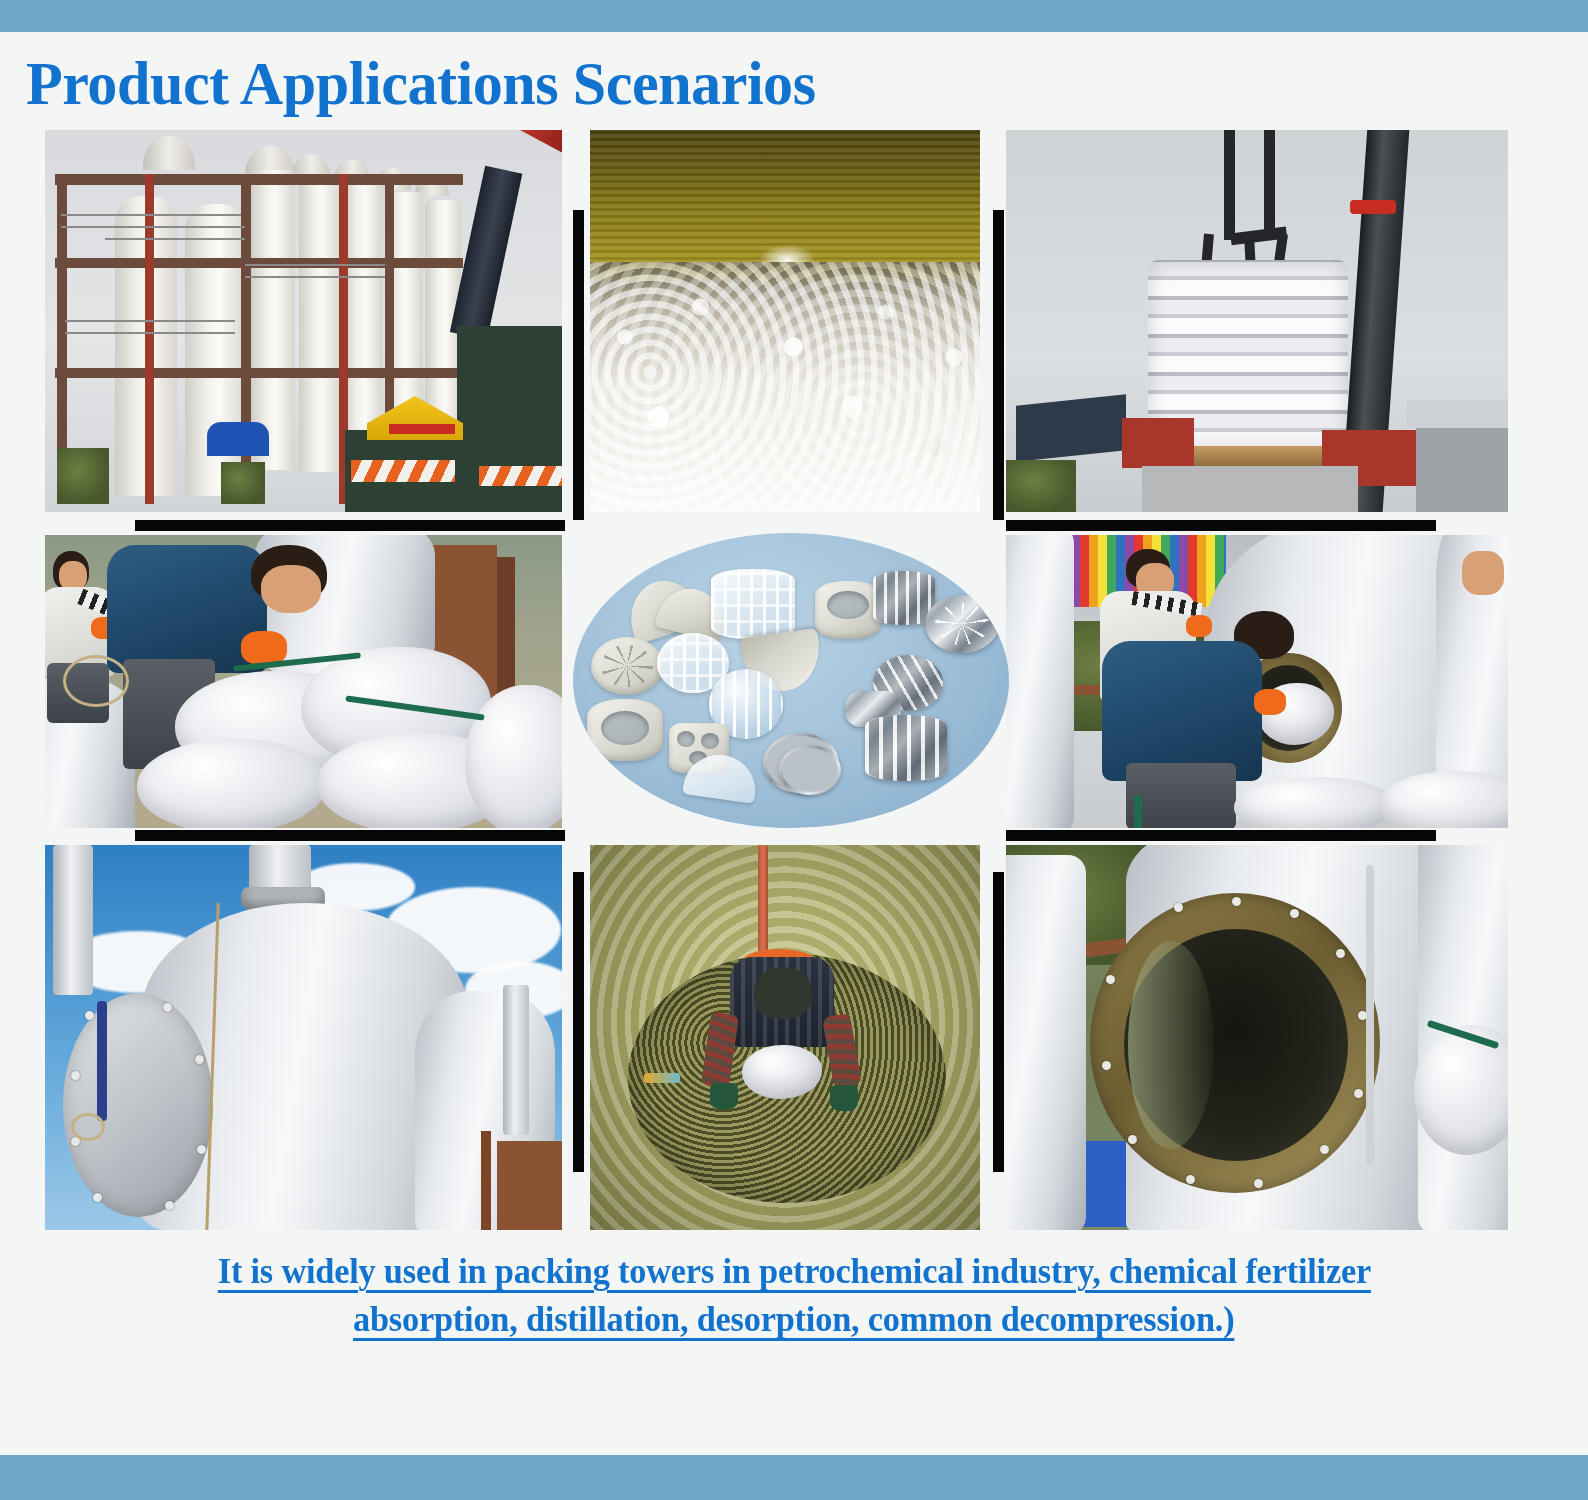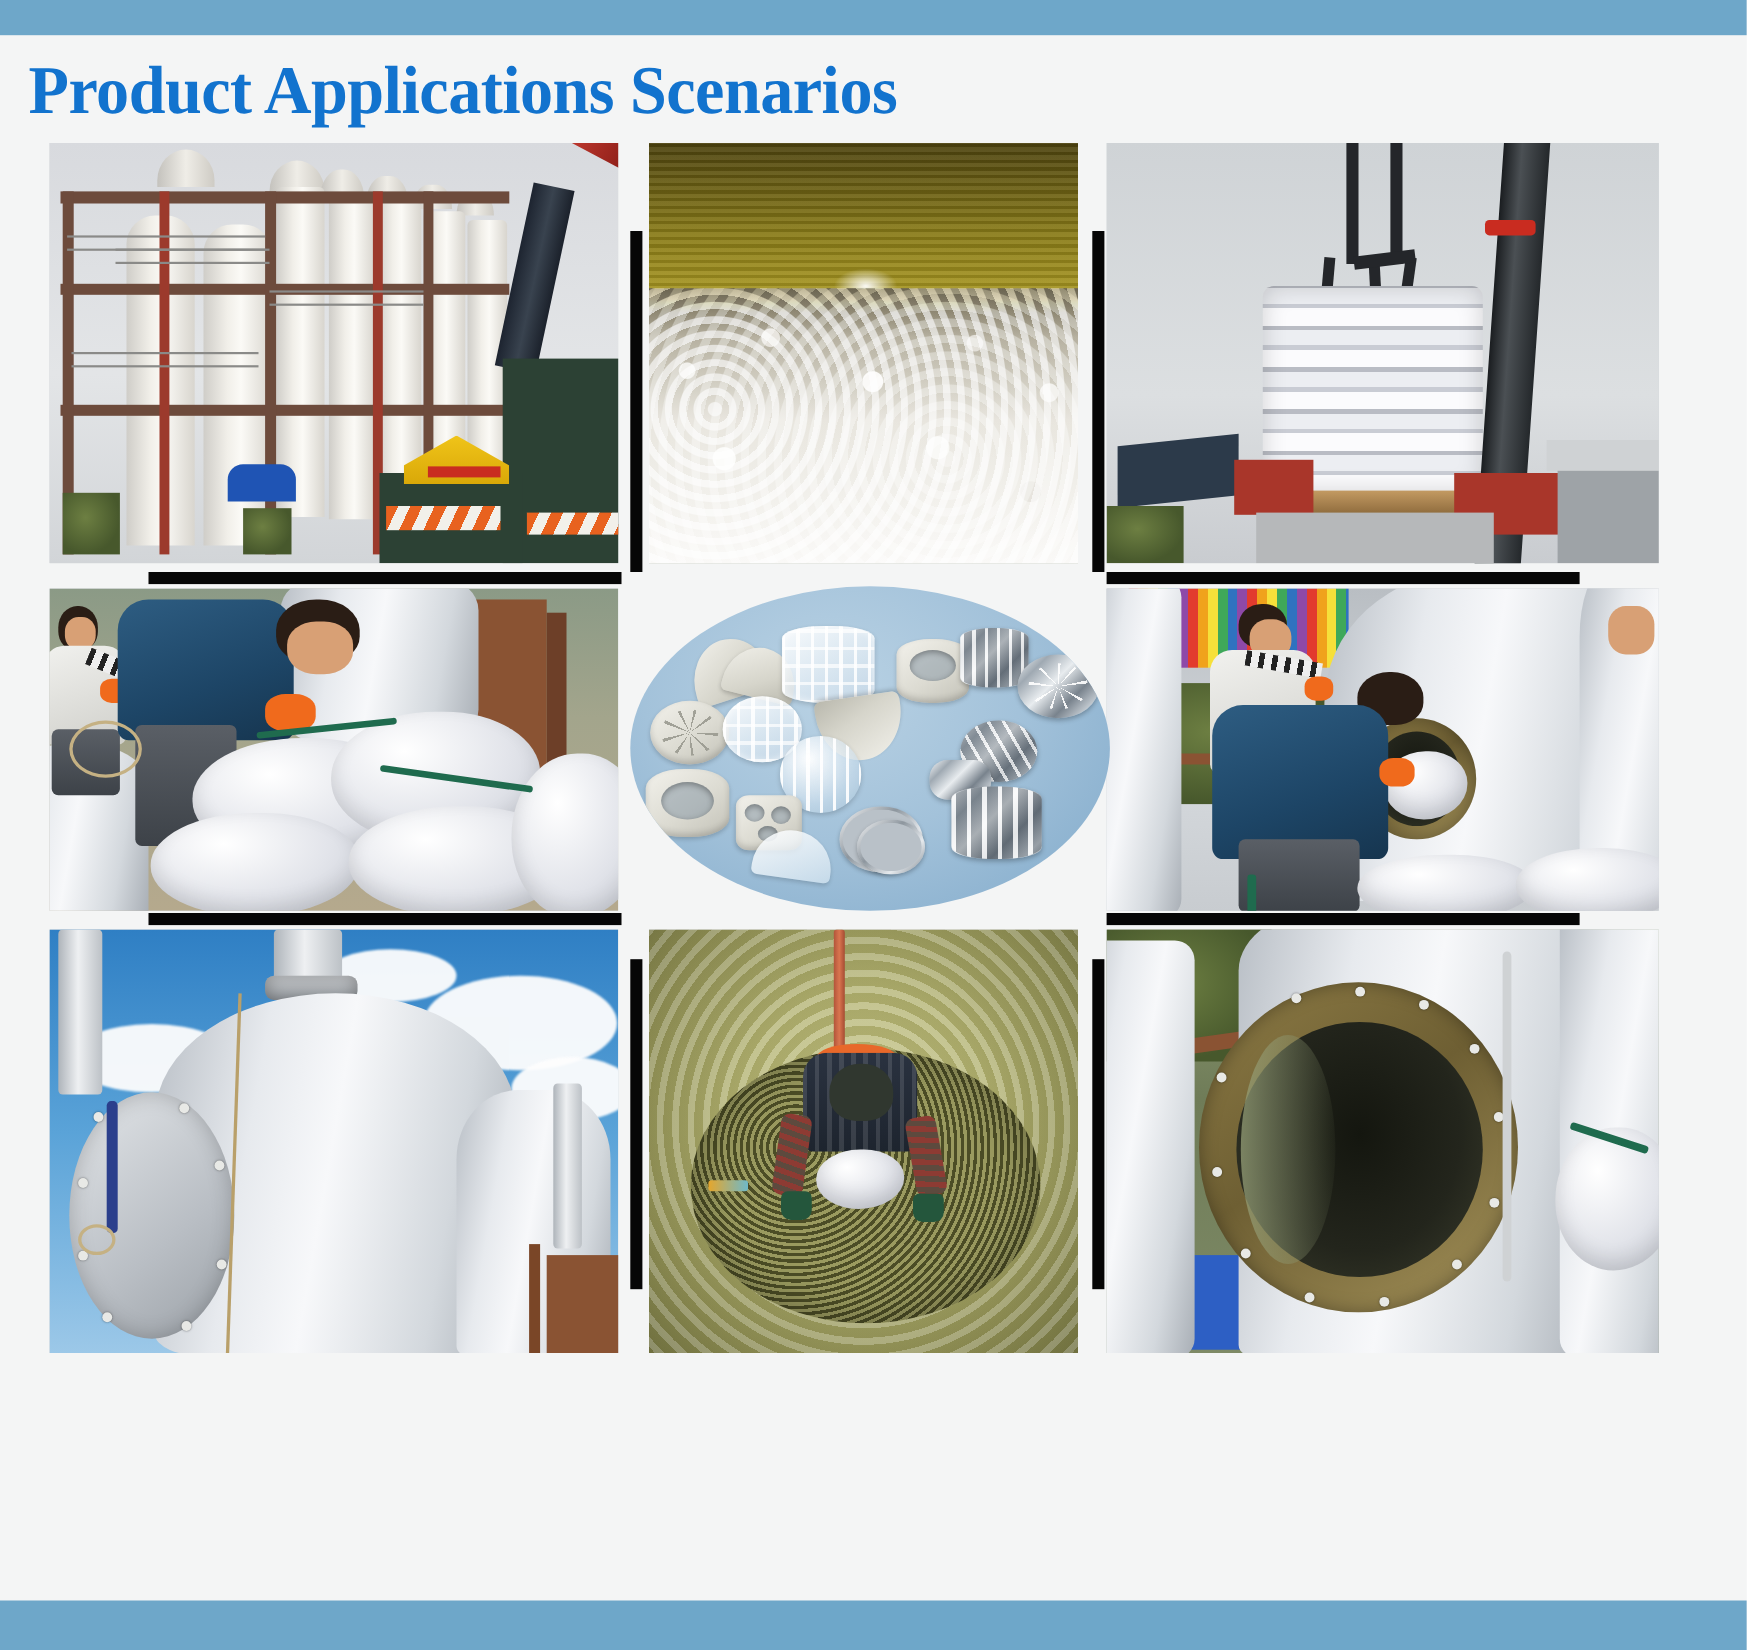--- a/index.html
+++ b/index.html
@@ -745,15 +745,21 @@
     <div class="pk pk-met" style="left:272px; top:158px; width:56px; height:36px; border-radius:16px;"></div>
 
     <div class="pk pk-met pk-cyl" style="left:292px; top:182px; width:82px; height:66px;">
       <div class="pk-cage" style="background:repeating-linear-gradient(90deg, rgba(255,255,255,.8) 0 4px, rgba(50,60,70,.35) 4px 14px);"></div>
     </div>
   </div>
 
 </div>
 
 <div class="caption">
+  <div class="caption-line">
+    <span>It is widely used in packing towers in petrochemical industry, chemical fertilizer</span>
+  </div>
+  <div class="caption-line">
+    <span>absorption, distillation, desorption, common decompression.)</span>
+  </div>
 </div>
 
 <div class="banner banner-bottom"></div>
 
 </body></html>

